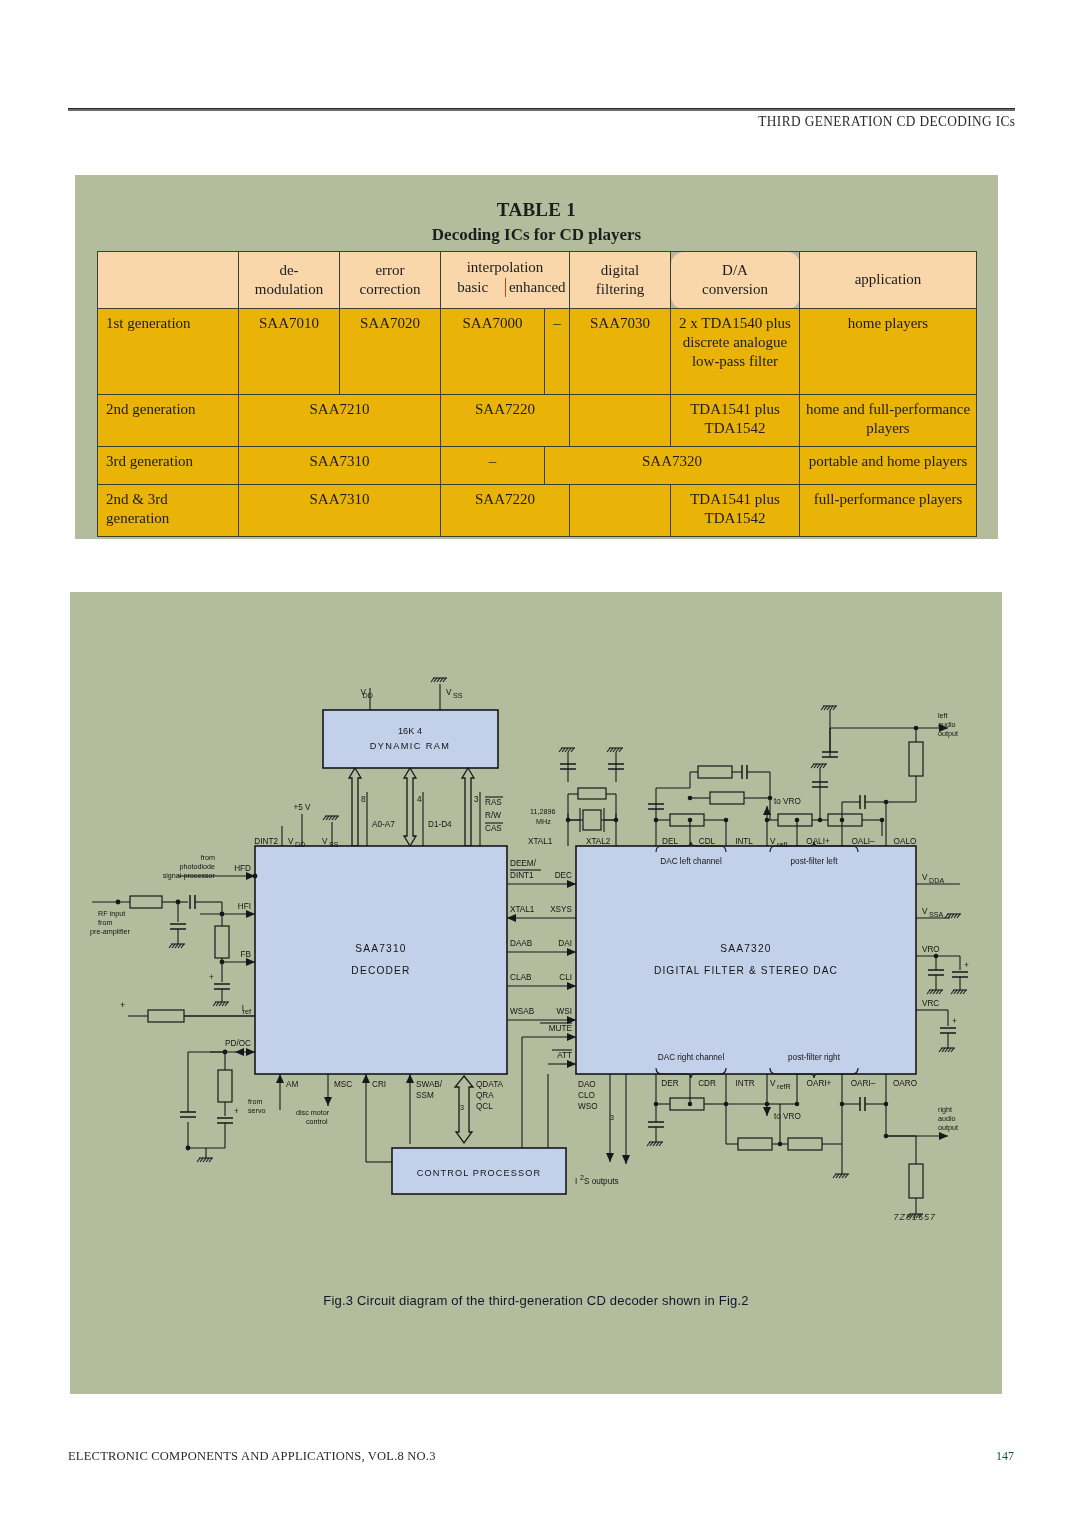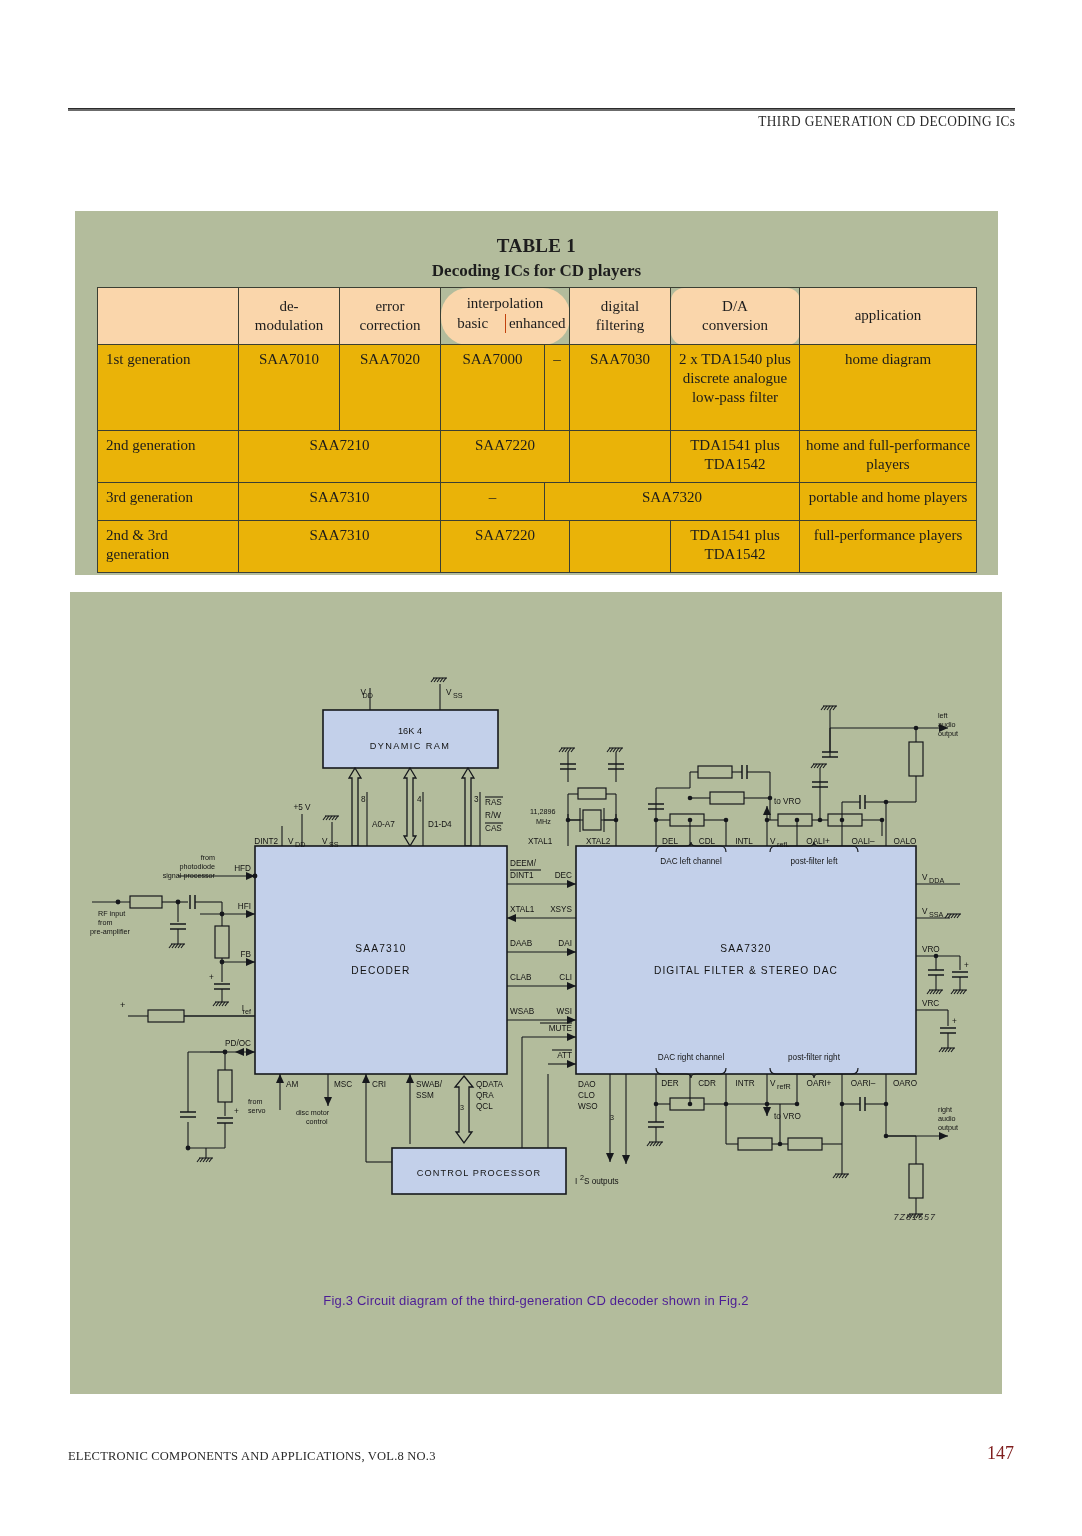--- a/index.html
+++ b/index.html
@@ -23,21 +23,20 @@
     font-size:14.5px;letter-spacing:.4px;color:#2a2a2a;
     font-stretch:condensed;
     transform:scaleX(.92);transform-origin:right top;
     white-space:nowrap;
   }
 
   
   .tablepanel{
     position:absolute;left:75px;top:175px;width:923px;height:364px;
     background:#b3bc9c;
-    margin-top:36px;
   }
   .tbl-title{
     text-align:center;margin-top:24px;
     font-size:19px;font-weight:bold;color:#1d1d1d;letter-spacing:.3px;
   }
   .tbl-sub{
     text-align:center;margin-top:4px;
     font-size:17px;font-weight:bold;color:#1d1d1d;
   }
   table.t1{
@@ -73,41 +72,41 @@
   .sep{border-left:1px solid #c2410c;}
 
   
   .figpanel{
     position:absolute;left:70px;top:592px;width:932px;height:802px;
     background:#b3bc9c;
   }
   .fig-caption{
     position:absolute;left:0;right:0;bottom:86px;text-align:center;
     font-family:"Liberation Sans",sans-serif;
-    font-size:13px;color:#4c1d95;letter-spacing:.2px;
+    font-size:13px;color:#0f172a;letter-spacing:.2px;
   }
   .figref{
     position:absolute;right:66px;bottom:172px;
     font-family:"Liberation Sans",sans-serif;
     font-size:9px;font-style:italic;color:#2a2a2a;letter-spacing:1px;
   }
   svg.circuit{position:absolute;left:0;top:0;width:932px;height:802px;}
 
   
   .footer{
     position:absolute;left:68px;bottom:72px;
     font-family:"Liberation Serif",serif;
     font-size:13.5px;color:#2a2a2a;letter-spacing:.2px;
     transform:scaleX(.93);transform-origin:left top;
     white-space:nowrap;
   }
   .pageno{
     position:absolute;right:68px;bottom:72px;
     font-family:"Liberation Serif",serif;
-    font-size:18px;color:#7f1d1d;
+    font-size:12px;color:#14532d;
   }
 
   
   svg.circuit text{font-family:"Liberation Sans",sans-serif;fill:#141414;}
   .t7{font-size:7.2px;}
   .t8{font-size:8.2px;}
   .t9{font-size:9.2px;}
   .t10{font-size:10.2px;}
   .mid{text-anchor:middle;}
   .end{text-anchor:end;}
@@ -136,21 +135,21 @@
         <tr>
           <th class="c-gen blank"></th>
           <th class="c-dem">
             <div>de-</div>
             <div>modulation</div>
           </th>
           <th class="c-err">
             <div>error</div>
             <div>correction</div>
           </th>
-          <th colspan="2" style="padding:0 0 5px 0;border-radius:27px;">
+          <th colspan="2" style="padding:0 0 5px 0;">
             <div class="interp-top">interpolation</div>
             <div class="hdr2">
               <span>basic</span>
               <span class="sep">enhanced</span>
             </div>
           </th>
           <th class="c-dig">
             <div>digital</div>
             <div>filtering</div>
           </th>
@@ -163,21 +162,21 @@
       </thead>
       <tbody>
         <tr style="height:86px;">
           <td class="gen">1st generation</td>
           <td>SAA7010</td>
           <td>SAA7020</td>
           <td>SAA7000</td>
           <td>–</td>
           <td>SAA7030</td>
           <td>2 x TDA1540 plus discrete analogue low-pass filter</td>
-          <td>home diagram</td>
+          <td>home players</td>
         </tr>
         <tr style="height:52px;">
           <td class="gen">2nd generation</td>
           <td colspan="2">SAA7210</td>
           <td colspan="2">SAA7220</td>
           <td></td>
           <td>TDA1541 plus TDA1542</td>
           <td>home and full-performance players</td>
         </tr>
         <tr style="height:38px;">

